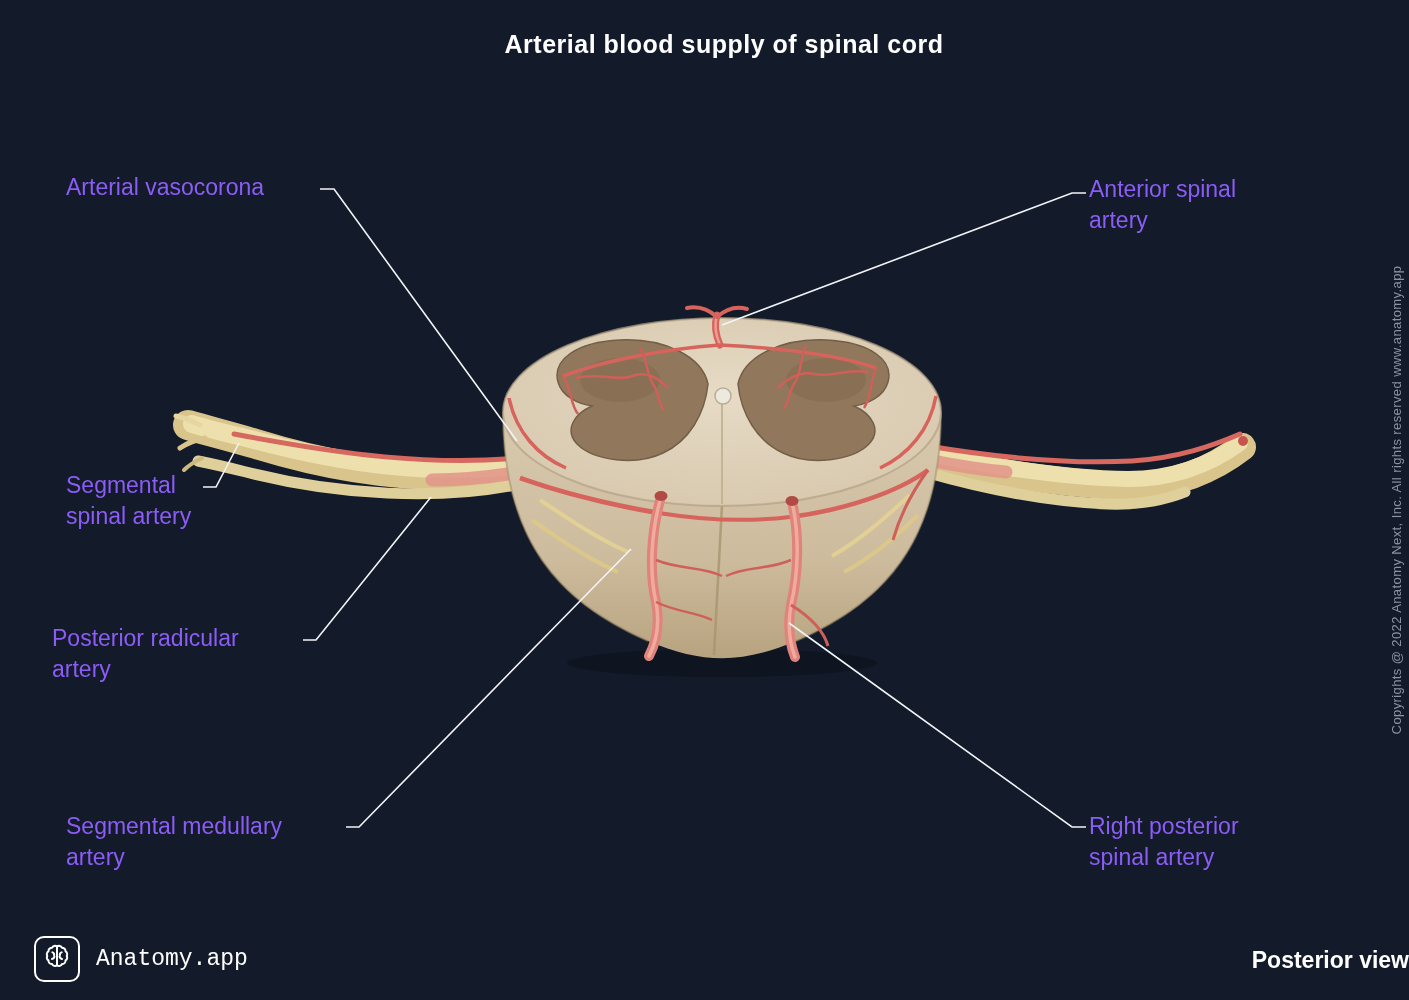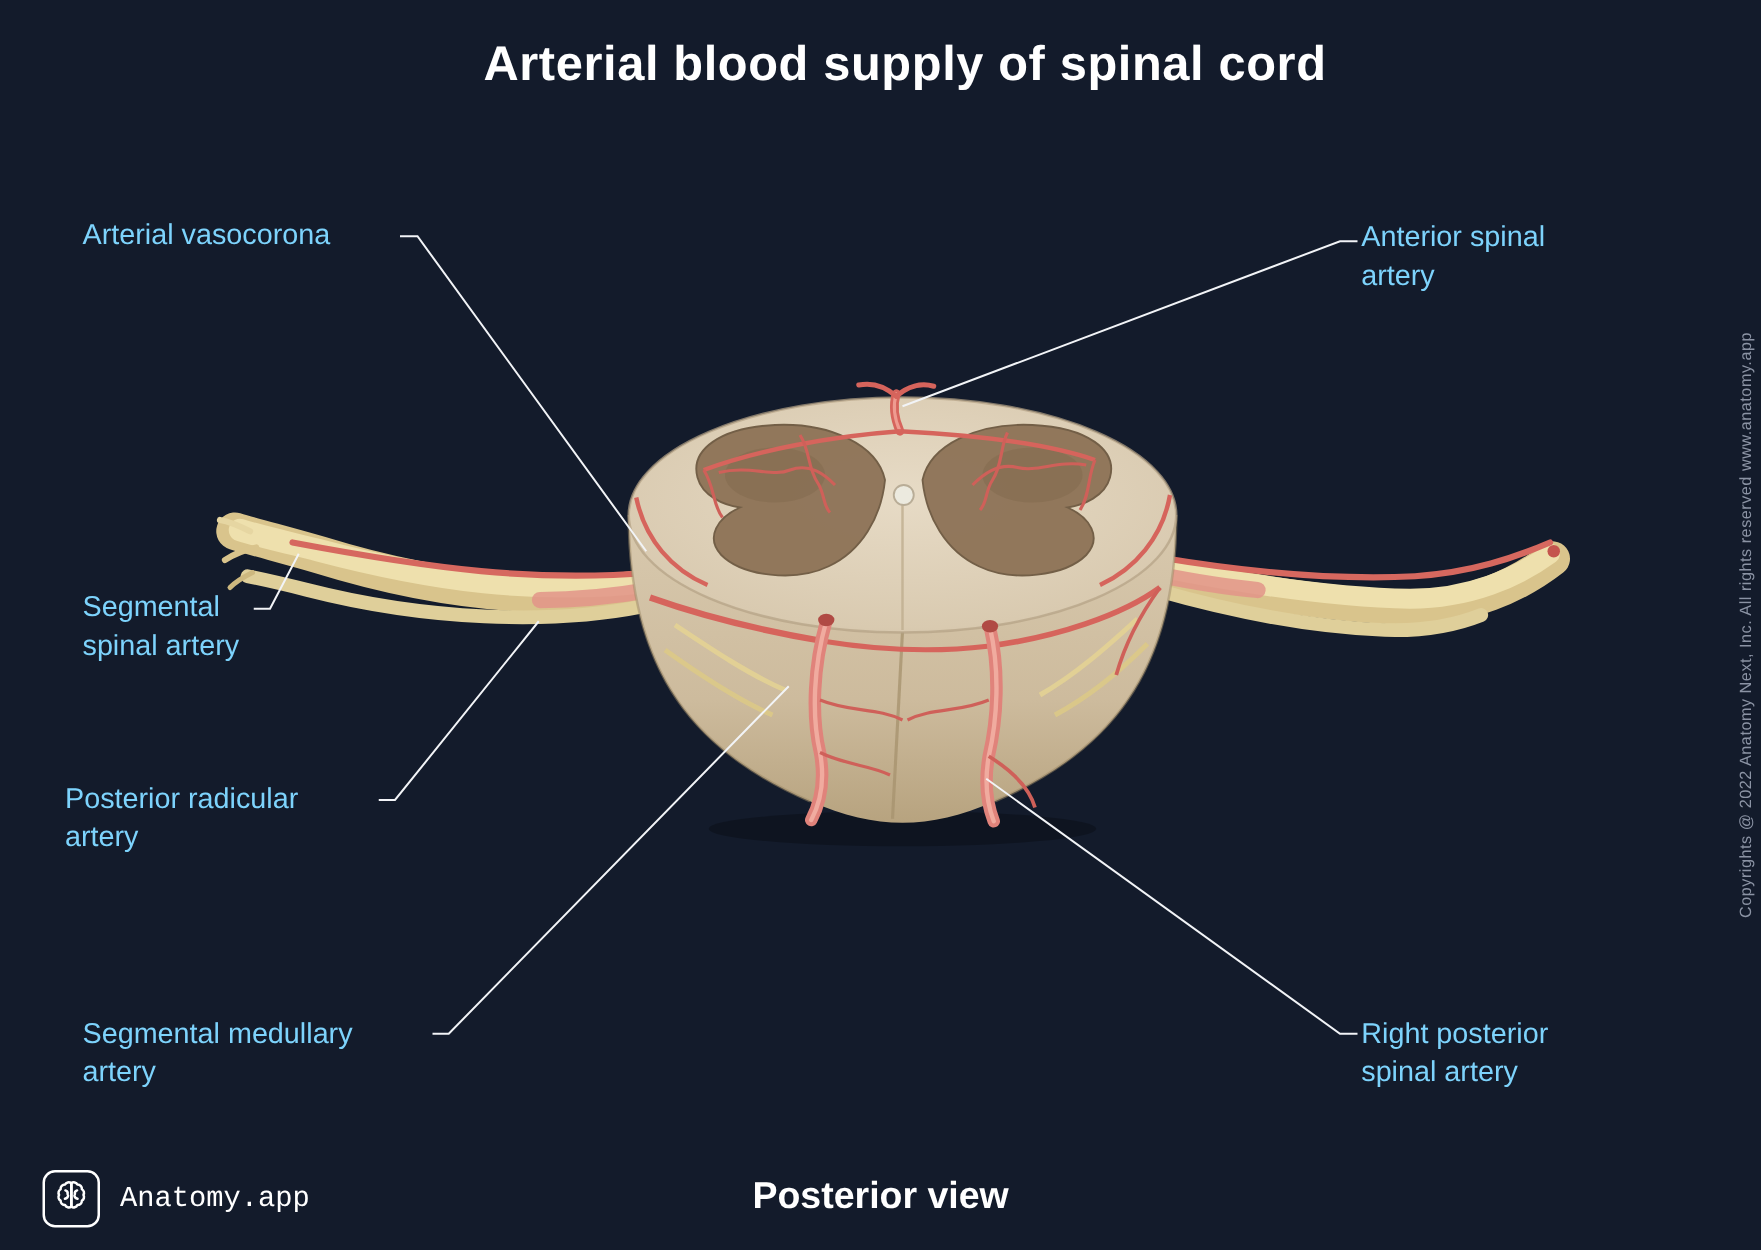--- a/index.html
+++ b/index.html
@@ -4,34 +4,34 @@
 <style>
   * { box-sizing: border-box; margin: 0; padding: 0; }
   html, body { background: #0d1420; }
   .page {
     position: relative; width: 1409px; height: 1000px;
     background: #131b2b; overflow: hidden;
     font-family: "Liberation Sans", "DejaVu Sans", sans-serif; color: #ffffff;
   }
   .title {
     position: absolute; top: 30px; left: 0; width: 100%;
-    text-align: center; font-size: 39px; font-weight: 700; letter-spacing: 0.5px; padding-left: 39px;
+    text-align: center; font-size: 25px; font-weight: 700; letter-spacing: 0.5px; padding-left: 39px;
   }
   .figure, .leaders { position: absolute; left: 0; top: 0; width: 1409px; height: 1000px; }
   .leaders polyline { fill: none; stroke: #f2f4f7; stroke-width: 1.6; }
-  .label { position: absolute; font-size: 23px; line-height: 1.36; color: #7dd3fc; }
+  .label { position: absolute; font-size: 23px; line-height: 1.36; color: #8b5cf6; }
   #lbl-vasocorona       { left: 66px;   top: 172px; width: 275px; }
   #lbl-anterior         { left: 1089px; top: 174px; width: 190px; }
   #lbl-segmental-spinal { left: 66px;   top: 470px; width: 150px; }
   #lbl-post-radicular   { left: 52px;   top: 623px; width: 250px; }
   #lbl-seg-medullary    { left: 66px;   top: 811px; width: 245px; }
   #lbl-right-posterior  { left: 1089px; top: 811px; width: 190px; }
   .caption {
     position: absolute; left: 0; bottom: 26px; width: 100%;
-    text-align: center; font-size: 30px; font-weight: 700;
+    text-align: right; font-size: 23px; font-weight: 700;
   }
   .brand { position: absolute; left: 34px; bottom: 18px; display: flex; align-items: center; gap: 16px; }
   .brand-logo {
     width: 46px; height: 46px; border: 2px solid #ffffff; border-radius: 10px;
     display: flex; align-items: center; justify-content: center;
   }
   .brand-logo svg { width: 32px; height: 32px; }
   .brand-name { font-size: 23px; font-weight: 400; font-family: Liberation Mono, monospace; }
   .copyright {
     position: absolute; right: 5px; top: 50%;

